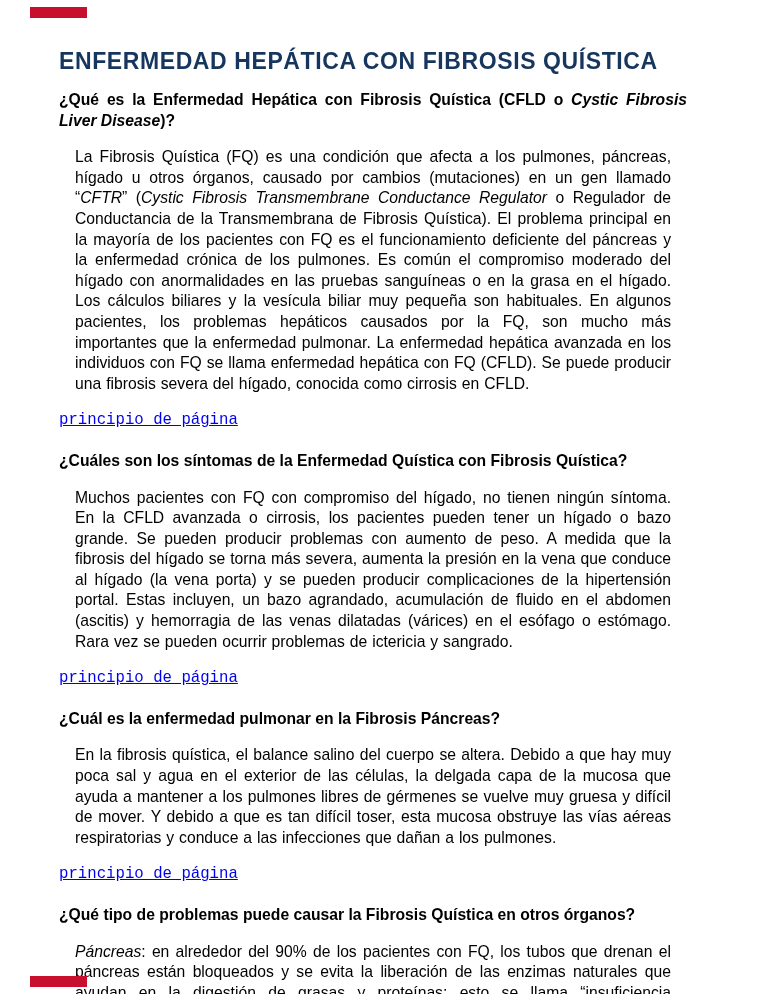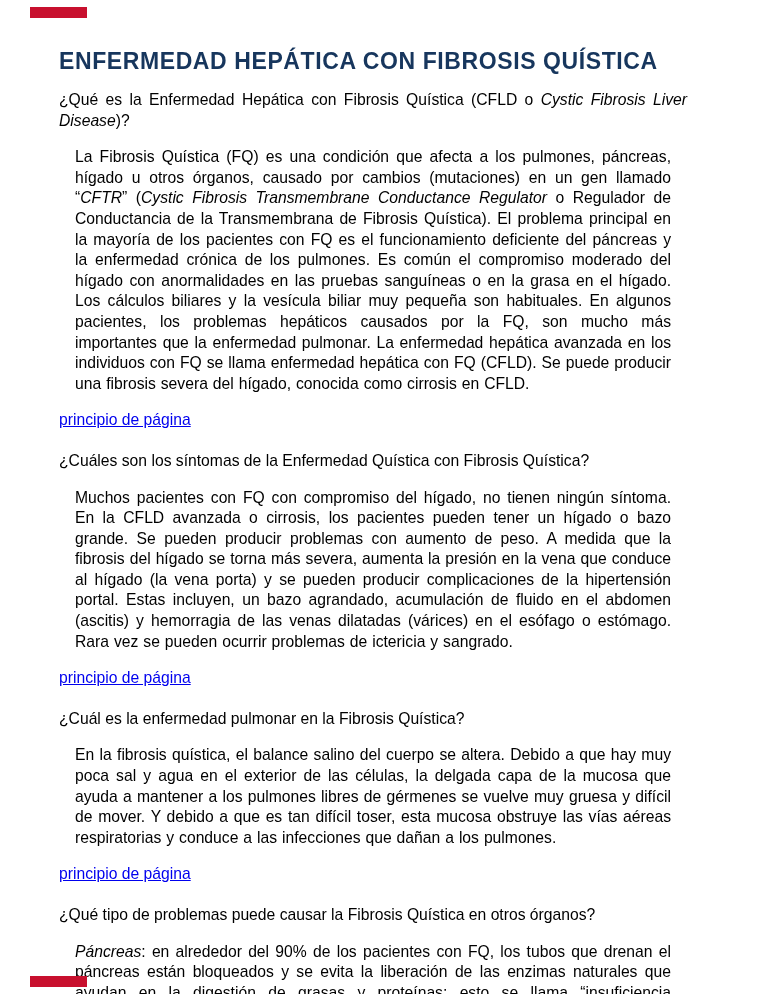--- a/index.html
+++ b/index.html
@@ -21,41 +21,42 @@
   .doc-title {
     color: var(--title-color, #17365d);
     font-weight: bold;
     font-size: 23px;
     letter-spacing: 0.6px;
     line-height: 28px;
     margin: 0 0 15px 0;
     white-space: nowrap;
   }
   .qa-heading {
-    font-weight: normal;
+    font-weight: bold;
     font-size: 15.7px;
     line-height: 20.6px;
     text-align: justify;
     margin: 0;
   }
   .qa-body {
     font-size: 15.7px;
     line-height: 20.6px;
     text-align: justify;
     word-spacing: 0.6px;
     margin: 16px;
   }
   .section { margin: 0 0 20px 0; }
   .top-link {
     color: var(--link-color, #0000ee);
     text-decoration: underline;
     font-size: 15.7px;
     line-height: 20.6px;
     cursor: pointer;
     display: inline-block;
+    font-family: Liberation Mono, monospace;
   }
   .i  { font-style: italic; }
   .marker {
     position: absolute;
     left: 30px;
     width: 57px;
     height: 11px;
     background: var(--marker-color, #c8102e);
   }
   .marker-top    { top: 7px; }
@@ -76,21 +77,21 @@
     <a class="top-link">principio de página</a>
   </div>
 
   <div class="section">
     <p class="qa-heading"><span>¿Cuáles son los síntomas de la Enfermedad Quística con Fibrosis Quística?</span></p>
     <p class="qa-body"><span>Muchos pacientes con FQ con compromiso del hígado, no tienen ningún síntoma. En la CFLD avanzada o cirrosis, los pacientes pueden tener un hígado o bazo grande. Se pueden producir problemas con aumento de peso. A medida que la fibrosis del hígado se torna más severa, aumenta la presión en la vena que conduce al hígado (la vena porta) y se pueden producir complicaciones de la hipertensión portal. Estas incluyen, un bazo agrandado, acumulación de fluido en el abdomen (ascitis) y hemorragia de las venas dilatadas (várices) en el esófago o estómago. Rara vez se pueden ocurrir problemas de ictericia y sangrado.</span></p>
     <a class="top-link">principio de página</a>
   </div>
 
   <div class="section">
-    <p class="qa-heading"><span>¿Cuál es la enfermedad pulmonar en la Fibrosis Quística?</span></p>
+    <p class="qa-heading"><span>¿Cuál es la enfermedad pulmonar en la Fibrosis Páncreas?</span></p>
     <p class="qa-body"><span>En la fibrosis quística, el balance salino del cuerpo se altera. Debido a que hay muy poca sal y agua en el exterior de las células, la delgada capa de la mucosa que ayuda a mantener a los pulmones libres de gérmenes se vuelve muy gruesa y difícil de mover. Y debido a que es tan difícil toser, esta mucosa obstruye las vías aéreas respiratorias y conduce a las infecciones que dañan a los pulmones.</span></p>
     <a class="top-link">principio de página</a>
   </div>
 
   <div class="section">
     <p class="qa-heading"><span>¿Qué tipo de problemas puede causar la Fibrosis Quística en otros órganos?</span></p>
     <p class="qa-body"><span class="i">Páncreas</span><span>: en alrededor del 90% de los pacientes con FQ, los tubos que drenan el páncreas están bloqueados y se evita la liberación de las enzimas naturales que ayudan en la digestión de grasas y proteínas; esto se llama “insuficiencia pancreática exócrina”. Los pacientes afectados necesitan tomar enzimas pancreáticas con comida para ayudar con la digestión. Algunos pocos pacientes pueden desarrollar inflamación del páncreas (pancreatitis).</span></p>
   </div>
 
 </div>

